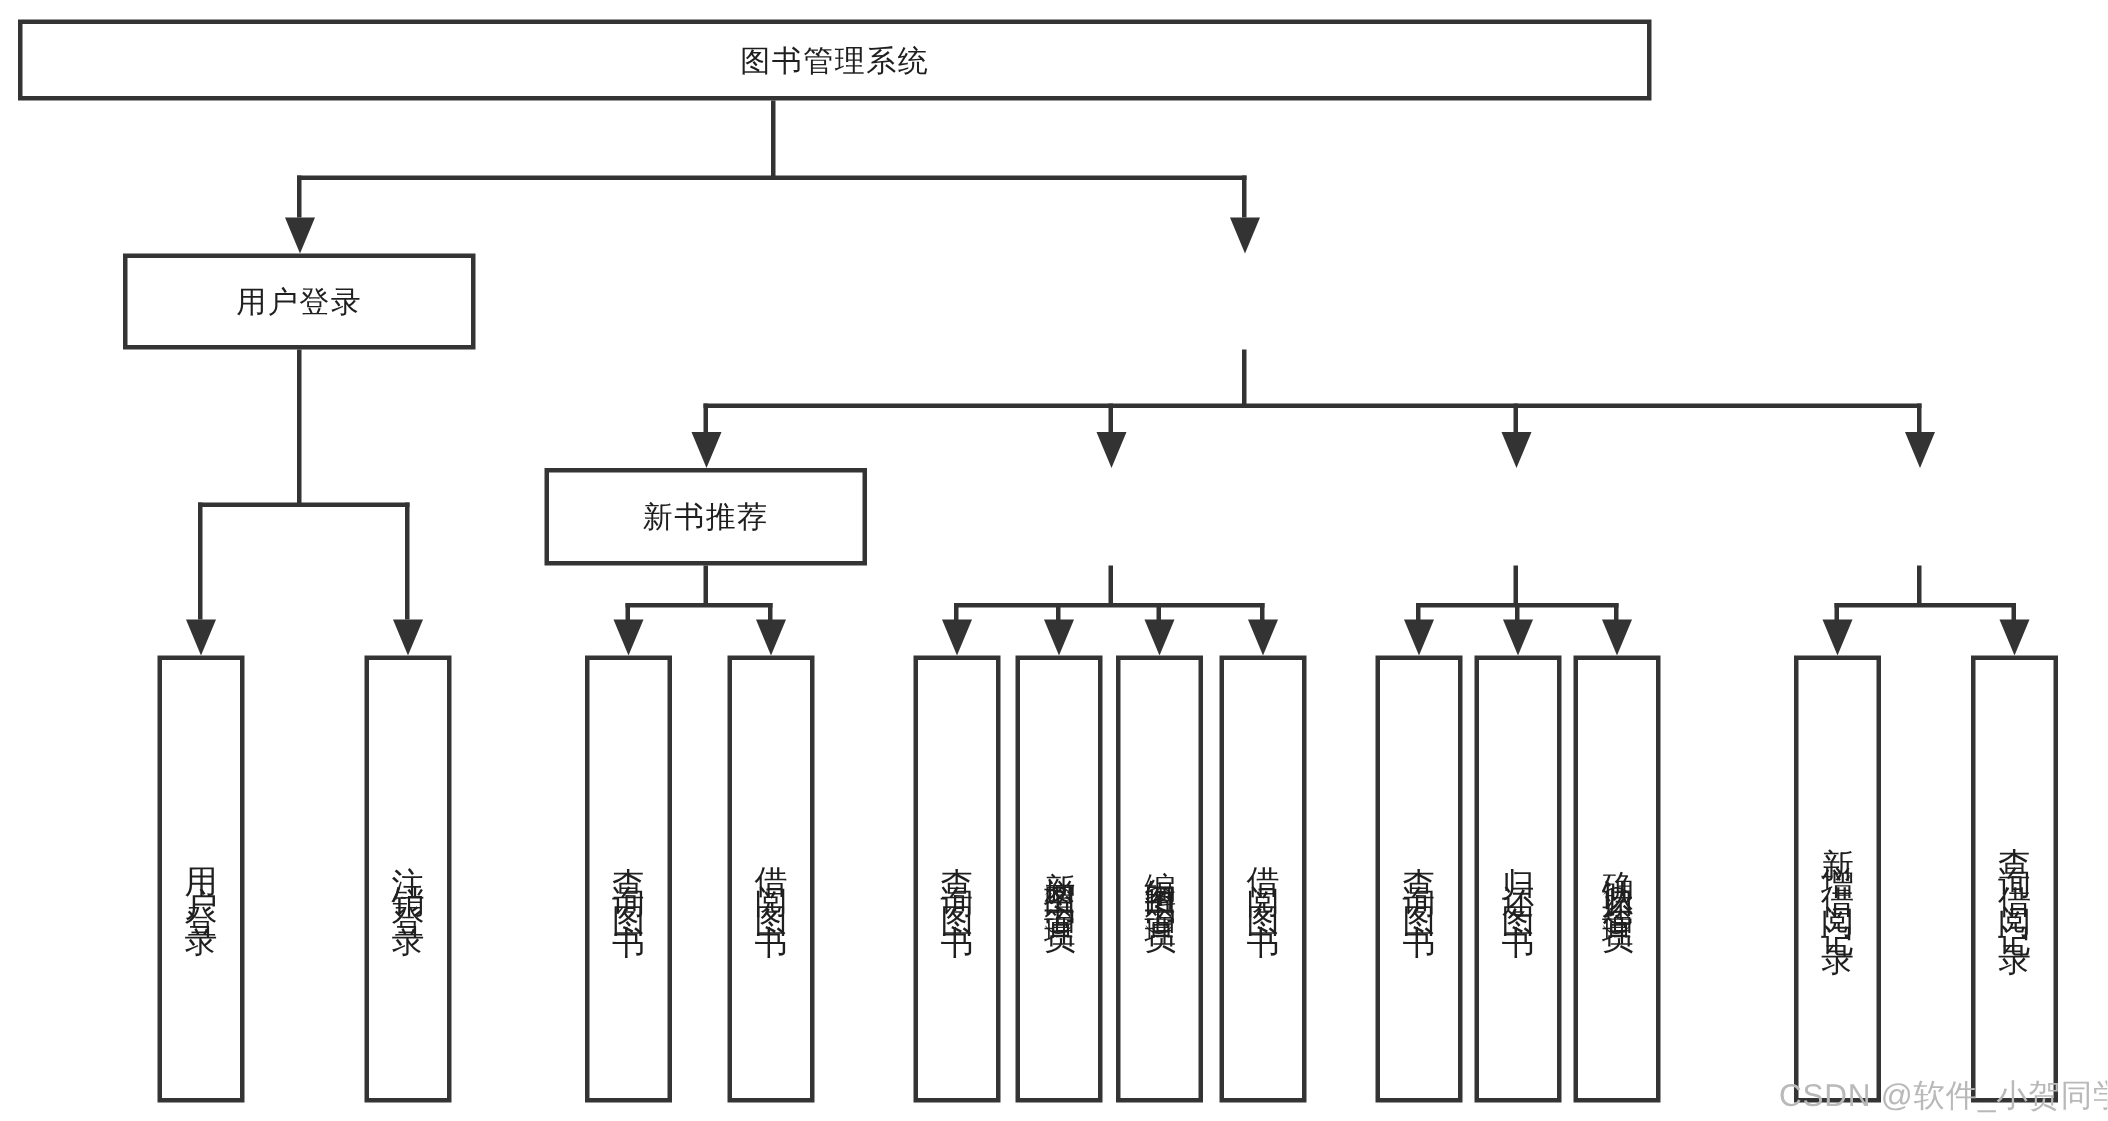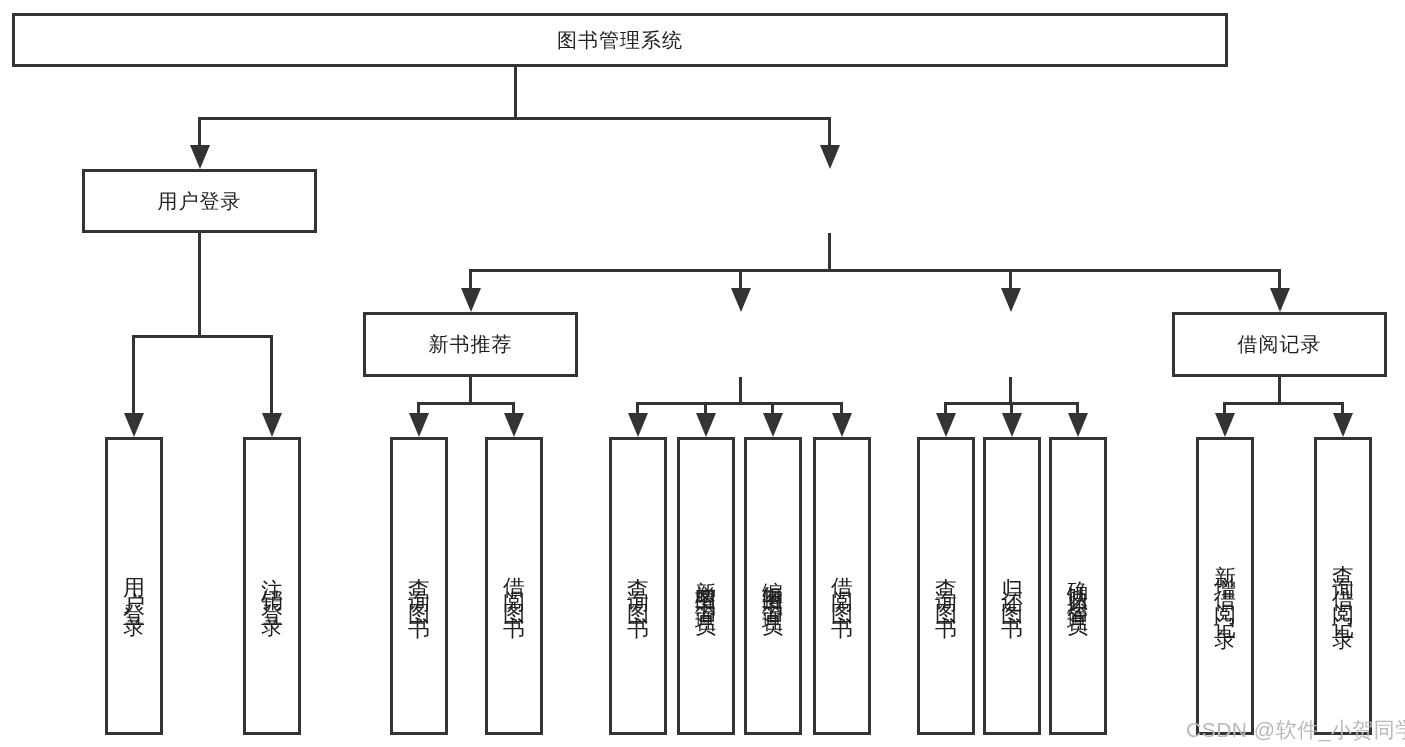--- a/index.html
+++ b/index.html
@@ -27,21 +27,21 @@
   .watermark{
     position:absolute;left:1186px;top:716px;z-index:5;
     font-size:21px;color:#b9b9b9;white-space:nowrap;letter-spacing:0.5px;
   }
 </style>
 </head>
 <body>
 
 <div id="stage">
 
-  <div class="box" style="left:12px;top:13px;width:1216px;height:54px;">
+  <div class="box" style="left:12px;top:13px;width:1089px;height:54px;">
     <span class="hlabel">图书管理系统</span>
   </div>
 
   <div class="vl" style="left:514px;top:67px;height:52px;"></div>
   <div class="hl" style="left:198px;top:117px;width:633px;"></div>
   <div class="vl" style="left:198px;top:117px;height:28px;"></div>
   <div class="ah" style="left:190px;top:145px;"></div>
   <div class="vl" style="left:828px;top:117px;height:28px;"></div>
   <div class="ah" style="left:820px;top:145px;"></div>
 
@@ -69,23 +69,20 @@
   <div class="ah" style="left:461px;top:288px;"></div>
   <div class="vl" style="left:739px;top:269px;height:19px;"></div>
   <div class="ah" style="left:731px;top:288px;"></div>
   <div class="vl" style="left:1009px;top:269px;height:19px;"></div>
   <div class="ah" style="left:1001px;top:288px;"></div>
   <div class="vl" style="left:1278px;top:269px;height:19px;"></div>
   <div class="ah" style="left:1270px;top:288px;"></div>
 
   <div class="box" style="left:363px;top:312px;width:215px;height:65px;">
     <span class="hlabel">新书推荐</span>
-  </div>
-  <div class="box" style="left:1172px;top:312px;width:215px;height:65px;">
-    <span class="hlabel">借阅记录</span>
   </div>
 
   <div class="vl" style="left:469px;top:377px;height:27px;"></div>
   <div class="hl" style="left:417px;top:402px;width:98px;"></div>
   <div class="vl" style="left:417px;top:402px;height:13px;"></div>
   <div class="ah" style="left:409px;top:413px;"></div>
   <div class="vl" style="left:512px;top:402px;height:13px;"></div>
   <div class="ah" style="left:504px;top:413px;"></div>
   <div class="box" style="left:390px;top:437px;width:58px;height:298px;">
     <span class="vtext">查询图书</span>

